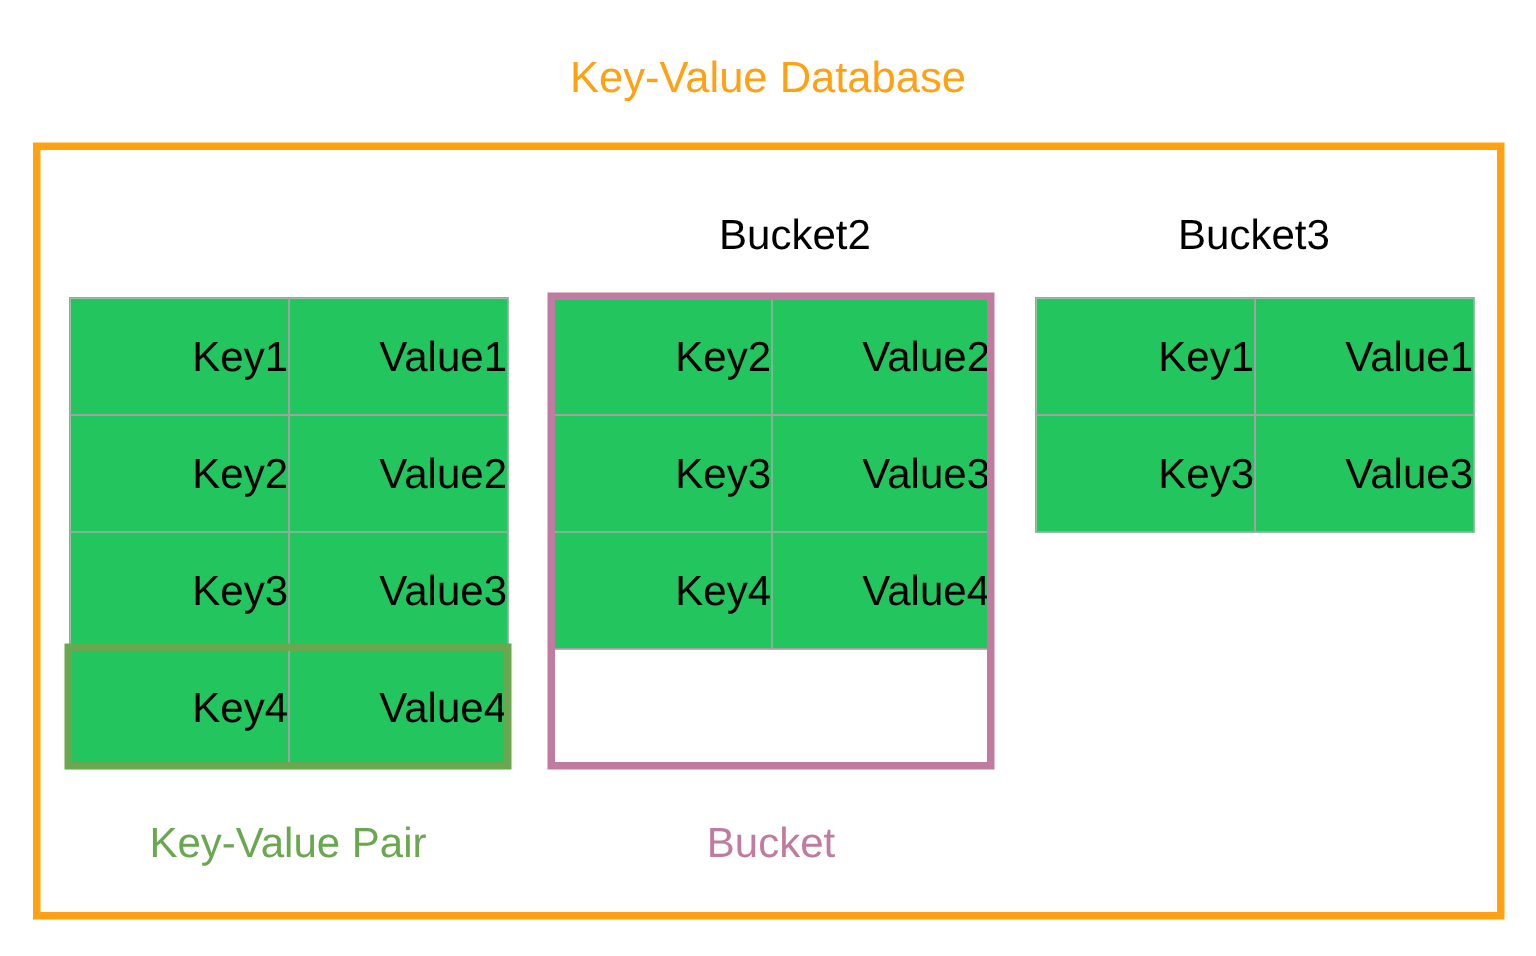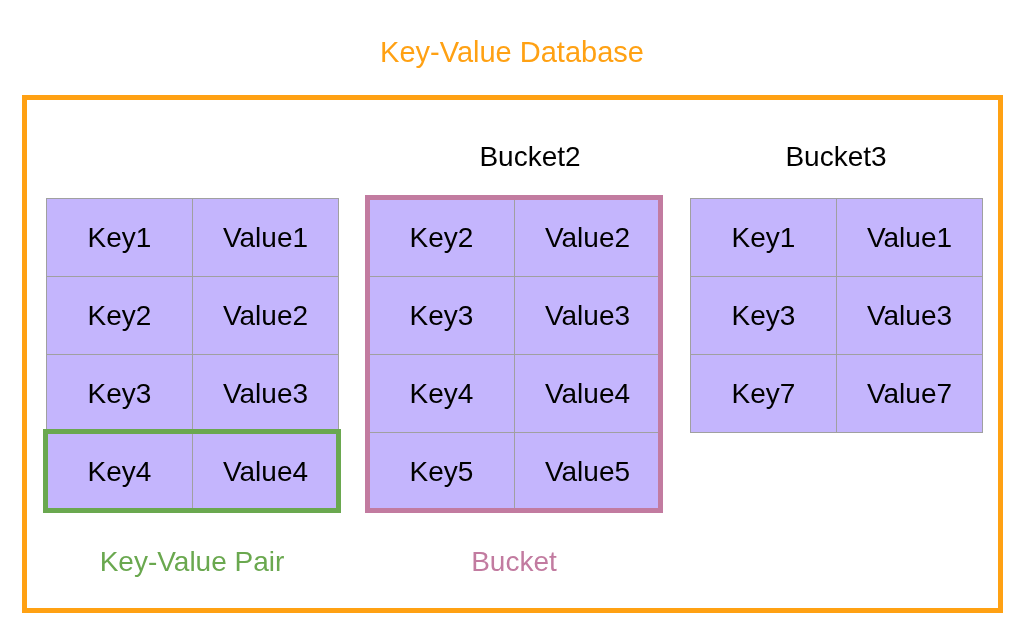--- a/index.html
+++ b/index.html
@@ -52,25 +52,25 @@
     top: 198px;
   }
   .tbl-1 { left: 46px; }
   .tbl-2 { left: 368px; }
   .tbl-3 { left: 690px; }
   table.kv-table td {
     width: 146px;
     height: 78px;
     box-sizing: border-box;
     border: 1px solid #a0a0a0;
-    text-align: center;
+    text-align: right;
     vertical-align: middle;
     font-size: 28px;
     color: #000000;
-    background: #c4b5fd;
+    background: #22c55e;
     padding: 0;
   }
   .highlight-box {
     position: absolute;
     box-sizing: border-box;
     background: transparent;
     pointer-events: none;
   }
   .kv-pair-box {
     left: 43px;
@@ -136,41 +136,33 @@
         <td>Value2</td>
       </tr>
       <tr>
         <td>Key3</td>
         <td>Value3</td>
       </tr>
       <tr>
         <td>Key4</td>
         <td>Value4</td>
       </tr>
-      <tr>
-        <td>Key5</td>
-        <td>Value5</td>
-      </tr>
     </tbody>
   </table>
 
   <table class="kv-table tbl-3">
     <tbody>
       <tr>
         <td>Key1</td>
         <td>Value1</td>
       </tr>
       <tr>
         <td>Key3</td>
         <td>Value3</td>
       </tr>
-      <tr>
-        <td>Key7</td>
-        <td>Value7</td>
-      </tr>
     </tbody>
   </table>
 
   <div class="highlight-box kv-pair-box"></div>
   <div class="highlight-box bucket-box"></div>
 
   <div class="legend-label legend-pink">Bucket</div>
   <div class="legend-label legend-green">Key-Value Pair</div>
 
 </div>

